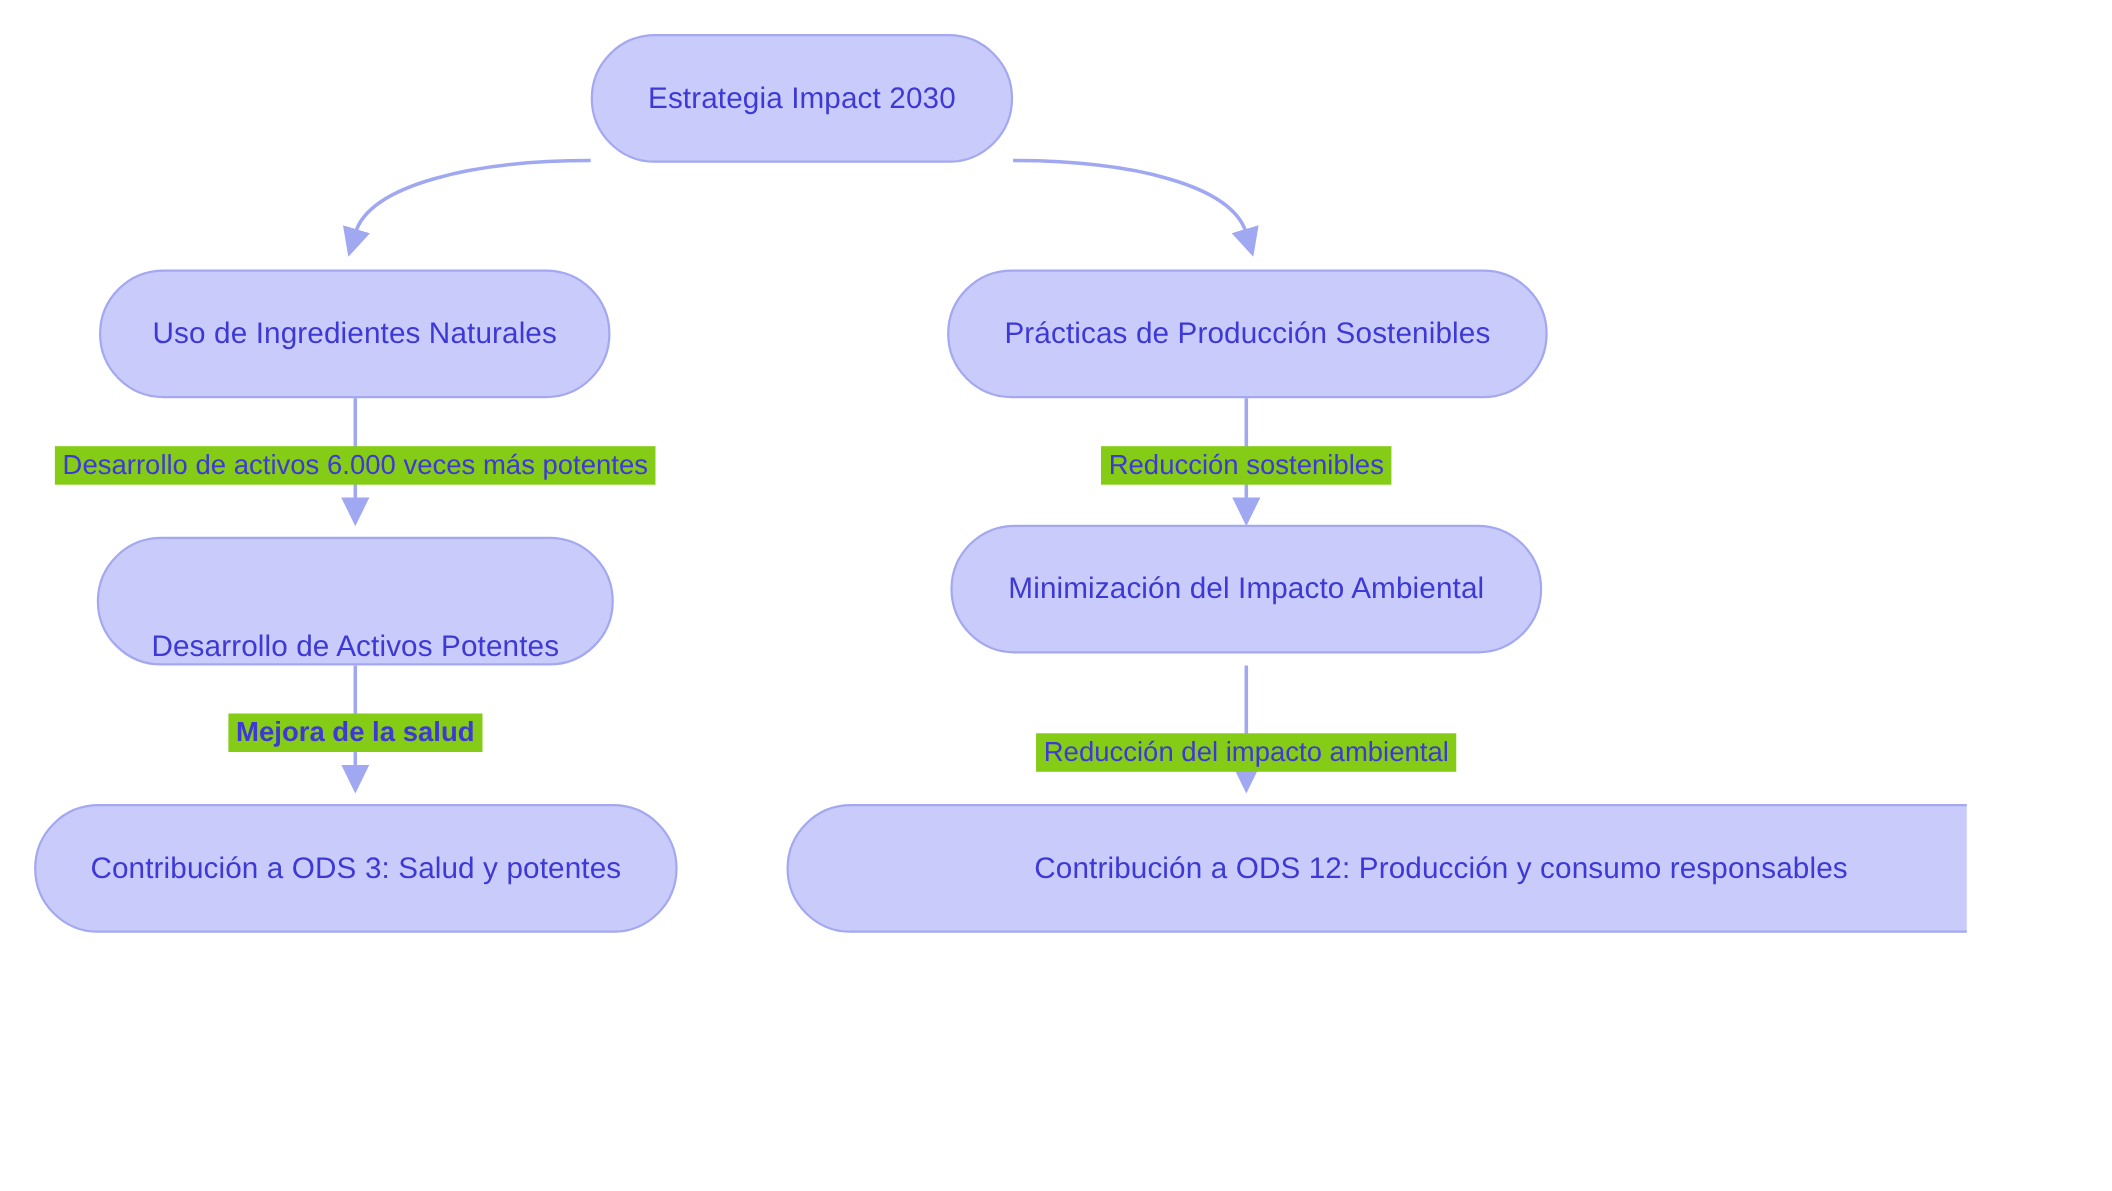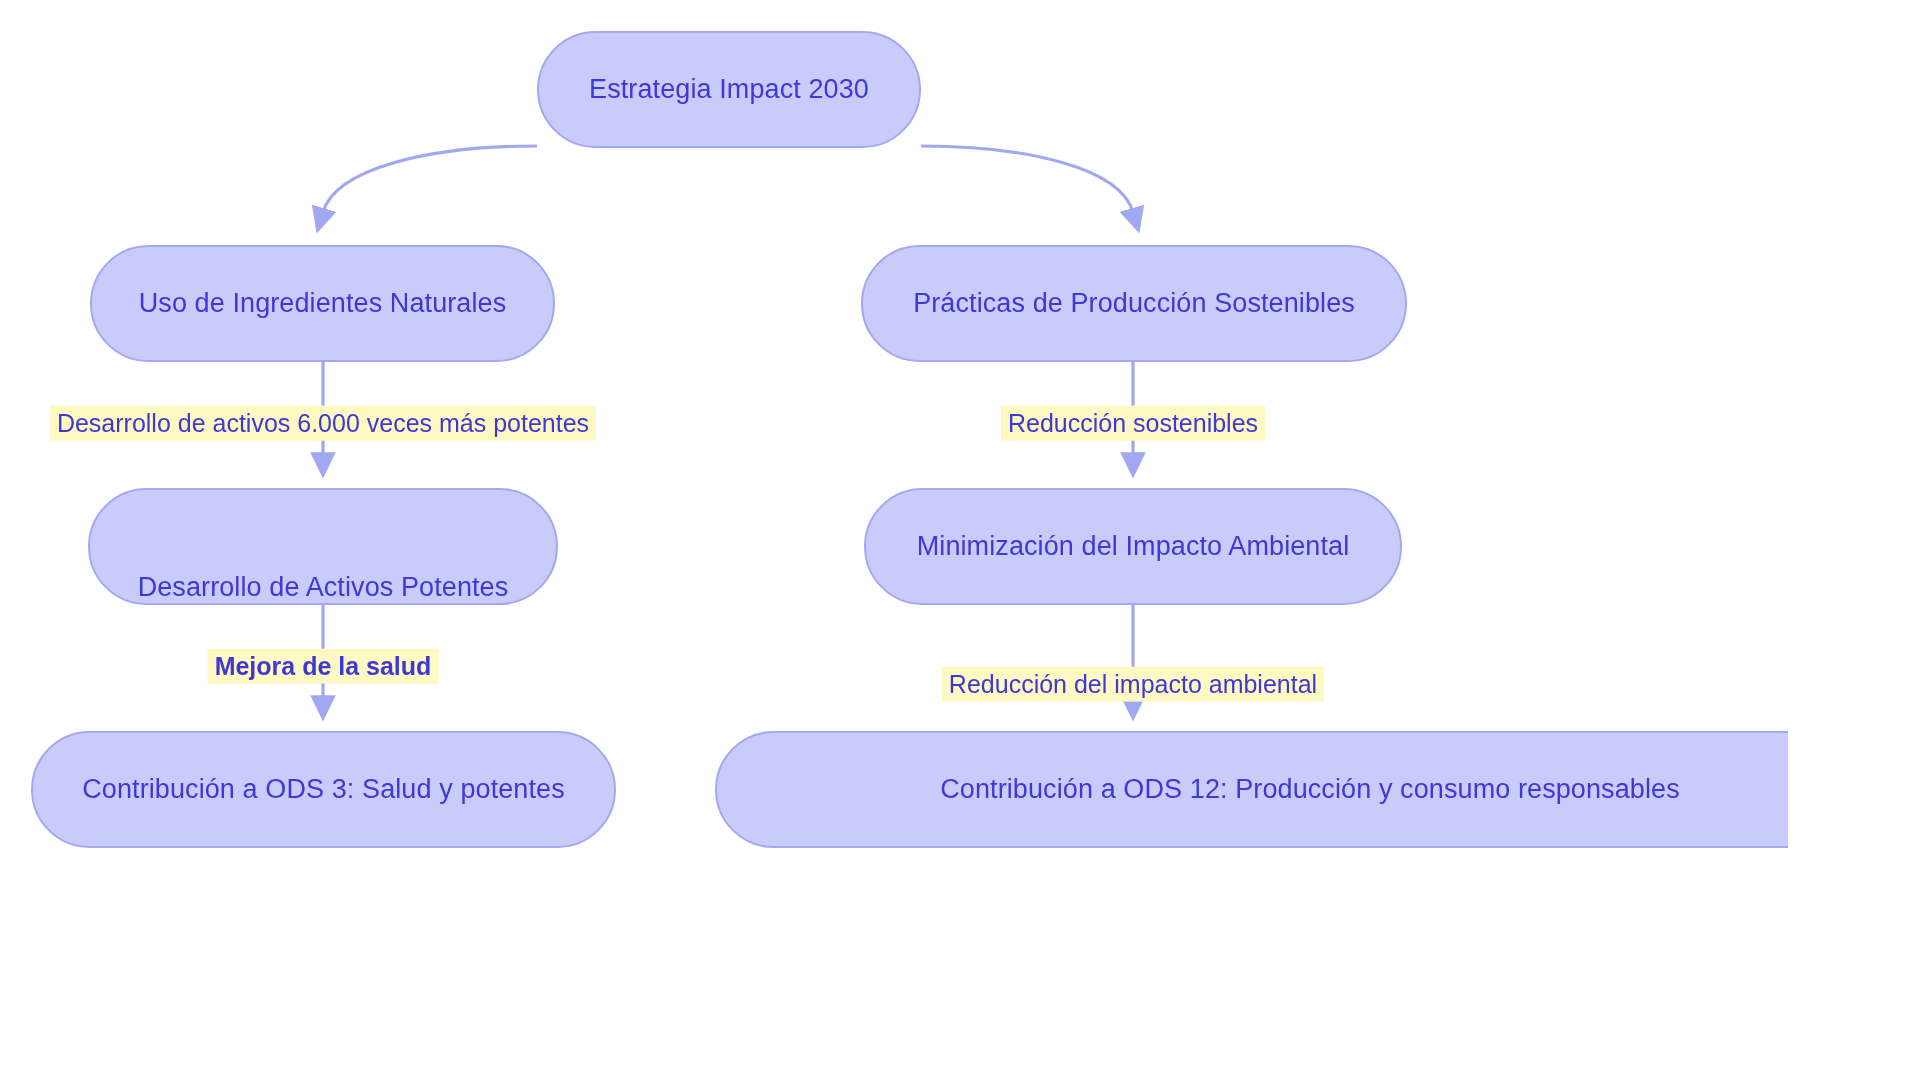--- a/index.html
+++ b/index.html
@@ -39,21 +39,21 @@
     font-weight: 400;
     letter-spacing: 0.1px;
     text-align: center;
     line-height: 1.2;
     white-space: nowrap;
     padding: 0 26px;
   }
   .edge-label {
     position: absolute;
     transform: translate(-50%, -50%);
-    background: #fef9c3;
+    background: #84cc16;
     color: #3d38d6;
     font-size: 25px;
     font-weight: 400;
     line-height: 1.15;
     white-space: nowrap;
     padding: 3px 7px;
   }
 </style>
 </head>
 <body>
@@ -89,21 +89,21 @@
   </div>
 
   <div class="node" style="left:861px; top:245px; width:546px; height:117px;">
     <span>Prácticas de Producción Sostenibles</span>
   </div>
 
   <div class="node" style="left:88px; top:488px; width:470px; height:117px;align-items:flex-end;">
     <span>Desarrollo de Activos Potentes</span>
   </div>
 
-  <div class="node" style="left:864px; top:488px; width:538px; height:117px;align-items:center;">
+  <div class="node" style="left:864px; top:477px; width:538px; height:117px;align-items:center;">
     <span>Minimización del Impacto Ambiental</span>
   </div>
 
   <div class="node" style="left:31px; top:731px; width:585px; height:117px;">
     <span>Contribución a ODS 3: Salud y potentes</span>
   </div>
 
   <div class="node" style="left:715px; top:731px; width:1190px; height:117px;">
     <span>Contribución a ODS 12: Producción y consumo responsables</span>
   </div>

